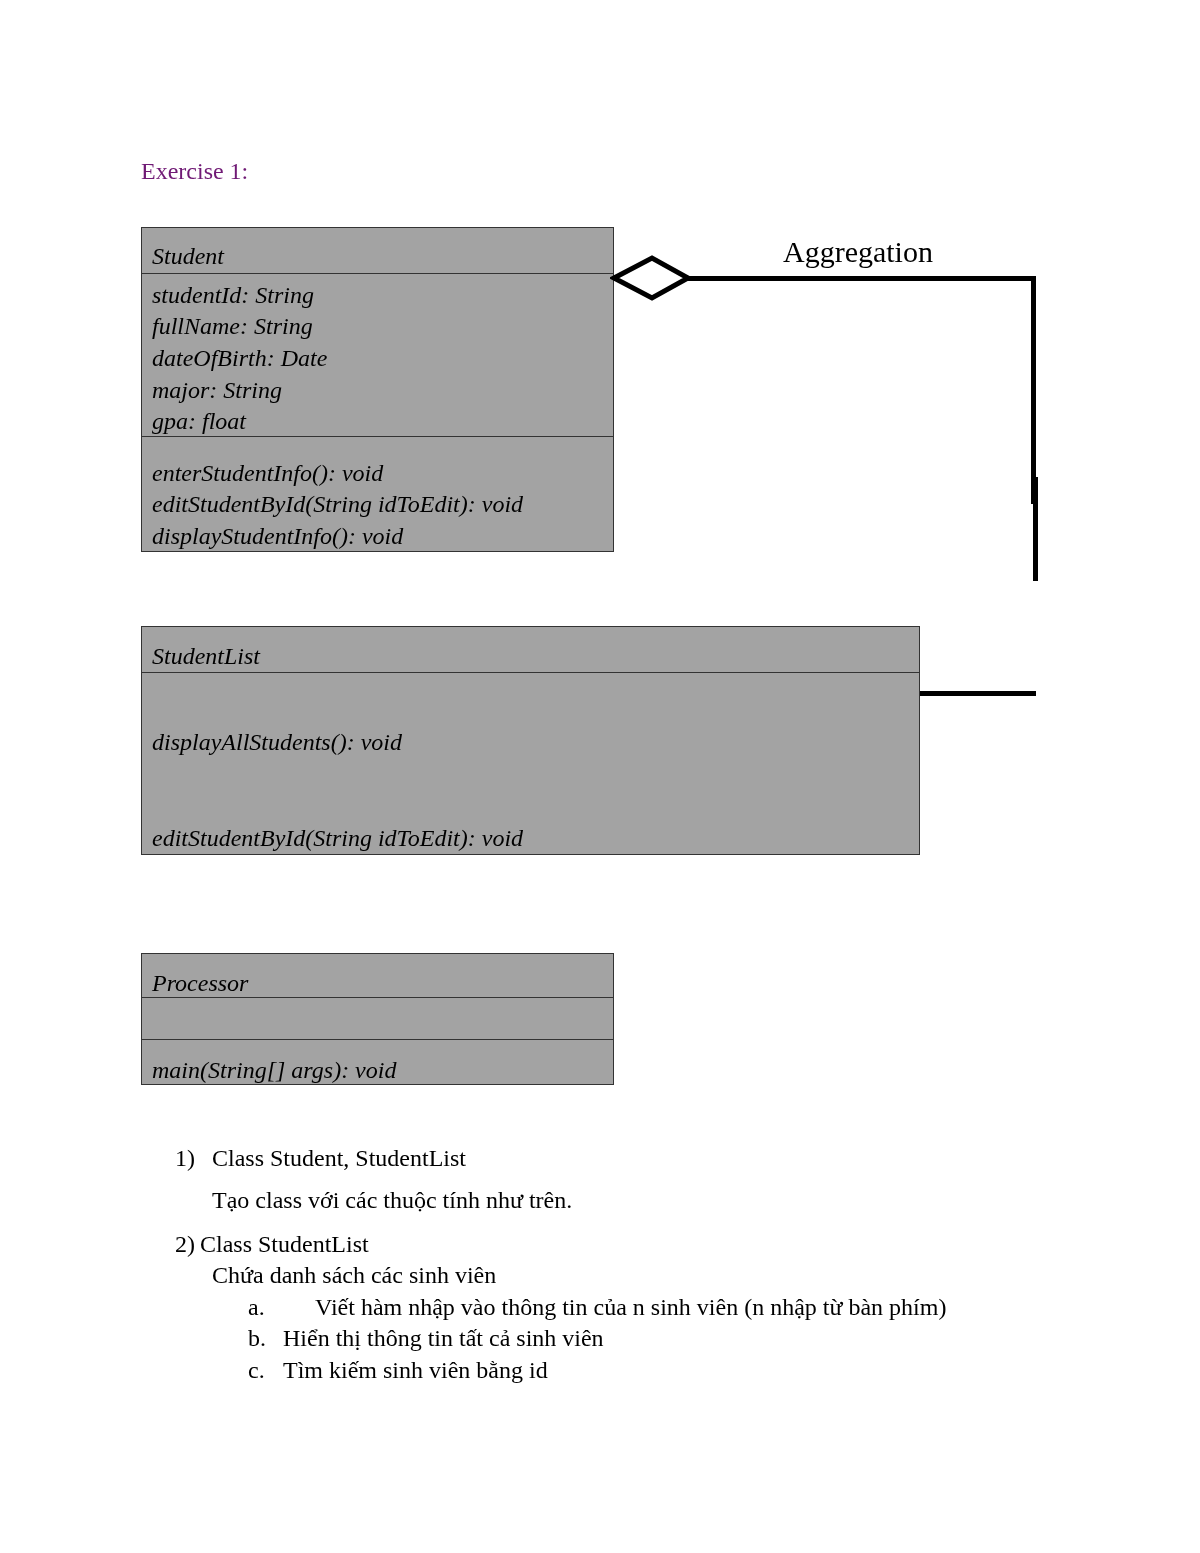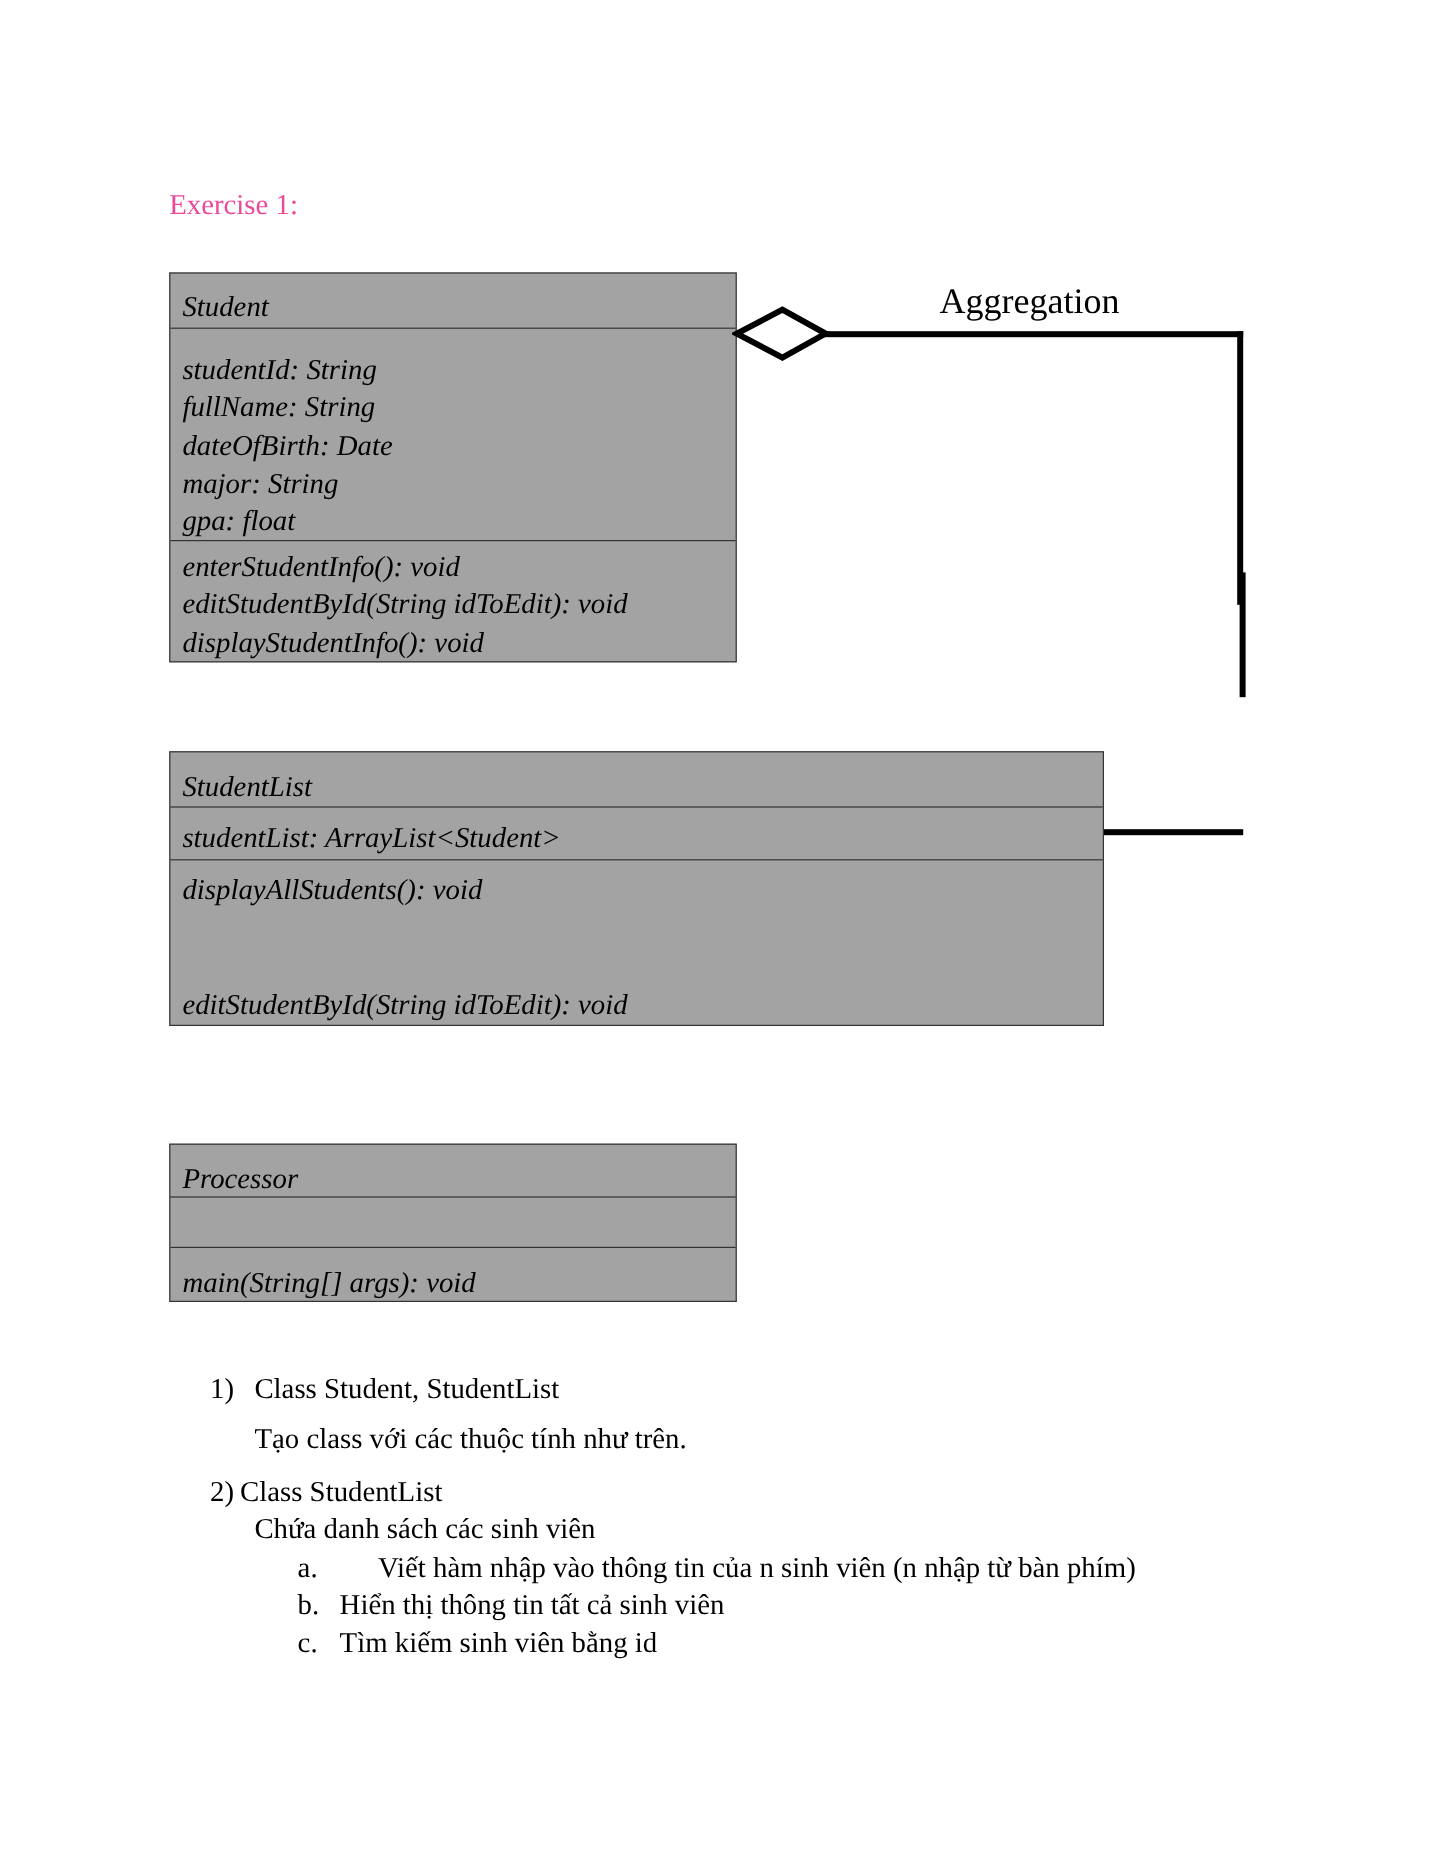--- a/index.html
+++ b/index.html
@@ -3,21 +3,21 @@
   <meta charset="utf-8">
   <style>
     html, body { margin: 0; padding: 0; background: #ffffff; }
     body {
       width: 1200px; height: 1553px; position: relative; overflow: hidden;
       font-family: "Liberation Serif", "DejaVu Serif", serif;
       color: #000;
     }
     .abs { position: absolute; }
     .heading {
-      left: 141px; top: 155px; font-size: 24px; color: #ec4899; line-height: 32px;
+      left: 141px; top: 155px; font-size: 24px; color: #701a75; line-height: 32px;
       white-space: nowrap;
     }
     .uml-box {
       position: absolute; border: 1.5px solid #333; box-sizing: border-box; background: #a3a3a3; font-style: italic;
     }
     .uml-section {
       position: absolute; left: 0; right: 0; box-sizing: border-box;
       border-bottom: 1.5px solid #333;
     }
     .uml-section.last { border-bottom: none; }
@@ -32,21 +32,21 @@
   </style>
 </head>
 <body>
 
 <div class="abs heading">Exercise 1:</div>
 
 <div class="uml-box" style="left:141px; top:227px; width:473px; height:325px;">
   <div class="uml-section" style="top:0; height:46px;">
     <span class="uml-line" style="top:12px;">Student</span>
   </div>
-  <div class="uml-section" style="top:53px; height:170px;">
+  <div class="uml-section" style="top:39px; height:170px;">
     <span class="uml-line" style="top:12px;">studentId: String</span>
     <span class="uml-line" style="top:43px;">fullName: String</span>
     <span class="uml-line" style="top:75px;">dateOfBirth: Date</span>
     <span class="uml-line" style="top:107px;">major: String</span>
     <span class="uml-line" style="top:138px;">gpa: float</span>
   </div>
   <div class="uml-section last" style="top:215px; height:108px;">
     <span class="uml-line" style="top:14px;">enterStudentInfo(): void</span>
     <span class="uml-line" style="top:45px;">editStudentById(String idToEdit): void</span>
     <span class="uml-line" style="top:77px;">displayStudentInfo(): void</span>
@@ -58,23 +58,20 @@
 </svg>
 <div class="abs assoc-label">Aggregation</div>
 <div class="connector" style="left:686px; top:276px; width:350px; height:5px;"></div>
 <div class="connector" style="left:1031px; top:276px; width:5px; height:228px;"></div>
 <div class="connector" style="left:1033px; top:477px; width:5px; height:104px;"></div>
 <div class="connector" style="left:917px; top:691px; width:119px; height:5px;"></div>
 
 <div class="uml-box" style="left:141px; top:606px; width:779px; height:229px;margin-top:20px;">
   <div class="uml-section" style="top:0; height:46px;">
     <span class="uml-line" style="top:13px;">StudentList</span>
-  </div>
-  <div class="uml-section" style="top:45px; height:45px;">
-    <span class="uml-line" style="top:11px;">studentList: ArrayList&lt;Student&gt;</span>
   </div>
   <div class="uml-section last" style="top:89px; height:138px;">
     <span class="uml-line" style="top:10px;">displayAllStudents(): void</span>
     <span class="uml-line" style="top:106px;">editStudentById(String idToEdit): void</span>
   </div>
 </div>
 
 <div class="uml-box" style="left:141px; top:953px; width:473px; height:132px;">
   <div class="uml-section" style="top:0; height:44px;">
     <span class="uml-line" style="top:13px;">Processor</span>

